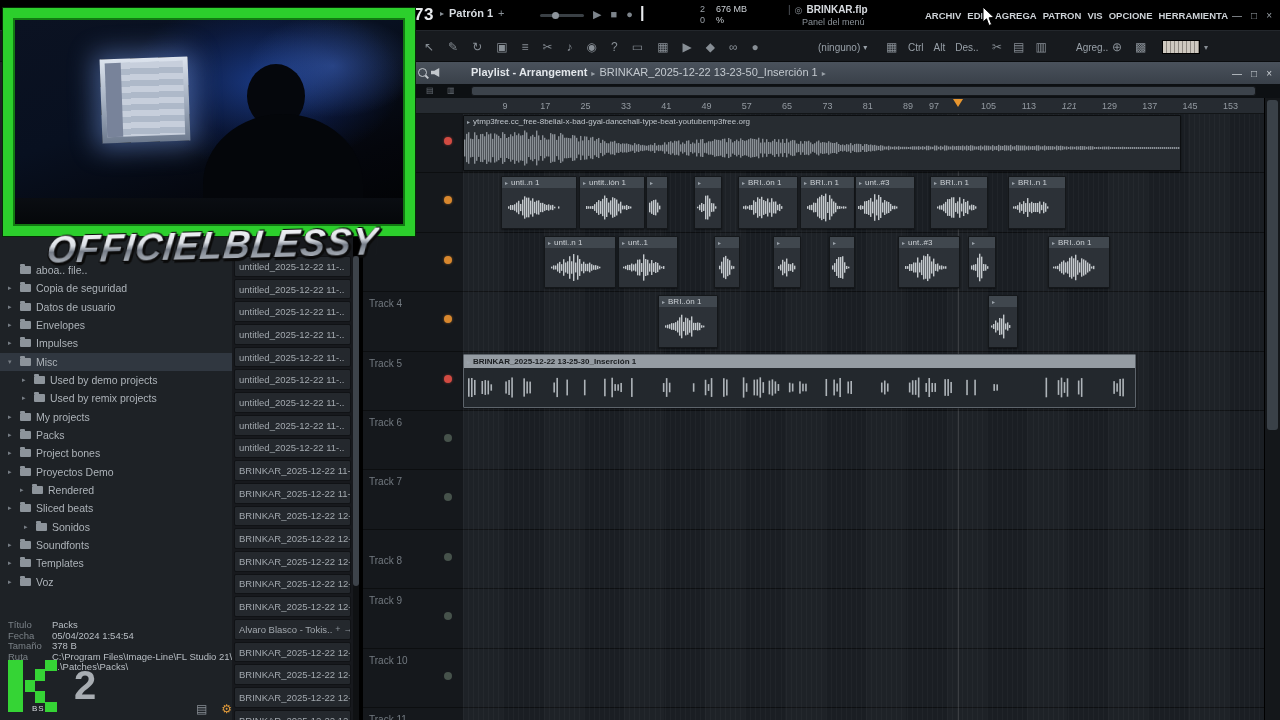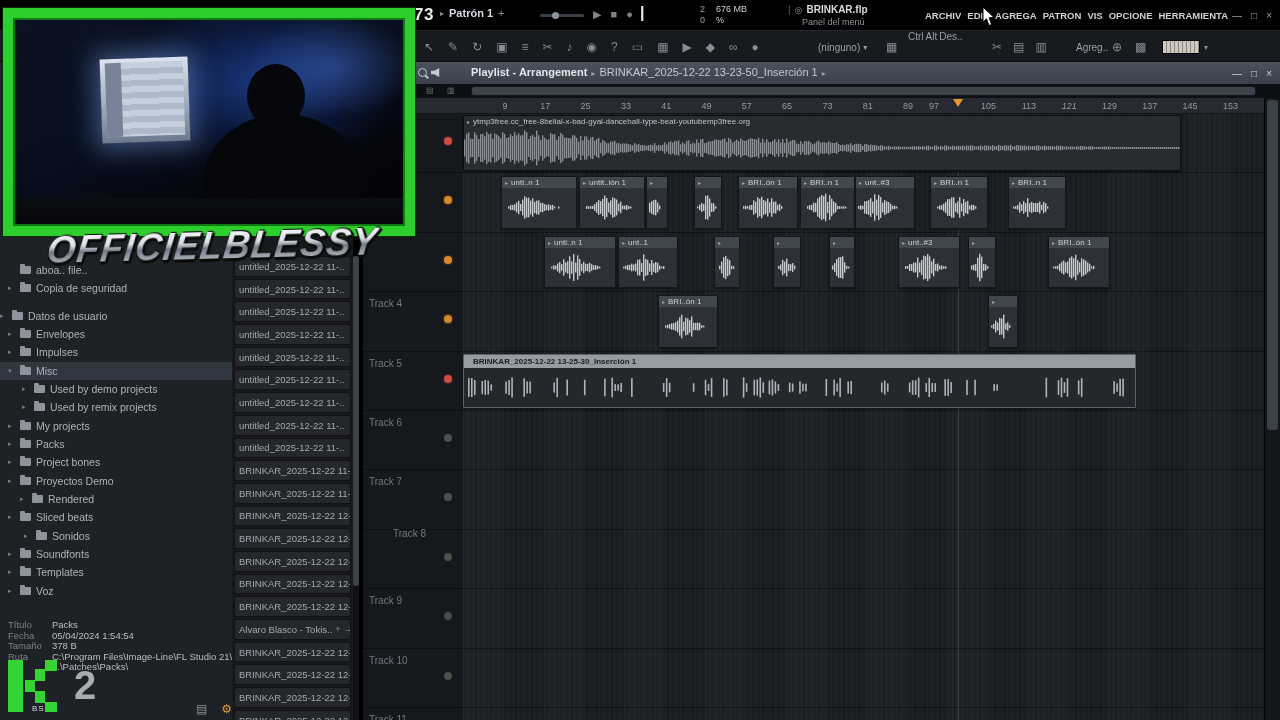--- a/index.html
+++ b/index.html
@@ -32,21 +32,21 @@
   #win-controls{position:absolute;right:8px;top:0;height:30px;display:flex;gap:9px;align-items:center;
                 font-size:10px;color:#9aa1a8;}
   
   #toolbar{position:absolute;left:0;top:30px;width:1280px;height:32px;background:#171a1e;
            border-top:1px solid #23272c;border-bottom:1px solid #0b0d0f;box-sizing:border-box;}
   #tb-icons{position:absolute;left:424px;top:0;height:32px;display:flex;gap:14px;align-items:center;
             font-size:12px;color:#878e95;}
   #tb-target{position:absolute;left:818px;top:0;height:32px;display:flex;gap:3px;align-items:center;
              font-size:10px;color:#98a0a8;}
   #tb-kb{position:absolute;left:886px;top:0;height:32px;display:flex;align-items:center;font-size:12px;color:#878e95;}
-  #tb-keys{position:absolute;left:908px;top:0;height:32px;display:flex;gap:2px;align-items:flex-start;
+  #tb-keys{position:absolute;left:908px;top:0;height:32px;display:flex;gap:10px;align-items:center;
            font-size:10px;color:#98a0a8;}
   #tb-clip{position:absolute;left:992px;top:0;height:32px;display:flex;gap:11px;align-items:center;
            font-size:12px;color:#878e95;}
   #tb-add{position:absolute;left:1076px;top:0;height:32px;display:flex;align-items:center;font-size:10px;color:#98a0a8;}
   #tb-right{position:absolute;left:1112px;top:0;height:32px;display:flex;gap:13px;align-items:center;
             font-size:12px;color:#878e95;}
   #tb-pattern{position:absolute;left:1162px;top:0;height:32px;display:flex;gap:4px;align-items:center;color:#878e95;}
   .pattern-strip{width:36px;height:12px;border:1px solid #000;
                  background:repeating-linear-gradient(90deg,#cfc9c0 0 3px,#8d8780 3px 4px);}
   .tb-dd{font-size:8px;}
@@ -266,21 +266,21 @@
         <div class="tree-row" style="padding-left: 8px;">
           <span class="tree-arrow"></span>
           <span class="tree-folder"></span>
           <span class="tree-label">aboa.. file..</span>
         </div>
         <div class="tree-row" style="padding-left: 8px;">
           <span class="tree-arrow">▸</span>
           <span class="tree-folder"></span>
           <span class="tree-label">Copia de seguridad</span>
         </div>
-        <div class="tree-row" style=" margin-top: 9px;">
+        <div class="tree-row" style="padding-left: 8px;">
           <span class="tree-arrow">▸</span>
           <span class="tree-folder"></span>
           <span class="tree-label">Datos de usuario</span>
         </div>
         <div class="tree-row" style="padding-left: 8px;">
           <span class="tree-arrow">▸</span>
           <span class="tree-folder"></span>
           <span class="tree-label">Envelopes</span>
         </div>
         <div class="tree-row" style="padding-left: 8px;">
@@ -509,21 +509,21 @@
           <div class="hdr-row" style="top: 237.6px;"></div>
           <span class="track-name" style="top: 243.6px;">Track 5</span>
           <span class="arm-dot arm-red" style="top: 260.6px;"></span>
           <div class="hdr-row" style="top: 297px;"></div>
           <span class="track-name" style="top: 303px;">Track 6</span>
           <span class="arm-dot arm-off" style="top: 320px;"></span>
           <div class="hdr-row" style="top: 356.4px;"></div>
           <span class="track-name" style="top: 362.4px;">Track 7</span>
           <span class="arm-dot arm-off" style="top: 379.4px;"></span>
           <div class="hdr-row" style="top: 415.8px;"></div>
-          <span class="track-name" style="top: 414px; margin-left: 24px;">Track 8</span>
+          <span class="track-name" style="top: 441px;">Track 8</span>
           <span class="arm-dot arm-off" style="top: 438.8px;"></span>
           <div class="hdr-row" style="top: 475.2px;"></div>
           <span class="track-name" style="top: 481.2px;">Track 9</span>
           <span class="arm-dot arm-off" style="top: 498.2px;"></span>
           <div class="hdr-row" style="top: 534.6px;"></div>
           <span class="track-name" style="top: 540.6px;">Track 10</span>
           <span class="arm-dot arm-off" style="top: 557.6px;"></span>
           <div class="hdr-row" style="top: 594px;"></div>
           <span class="track-name" style="top: 600px;">Track 11</span>
         </div>

